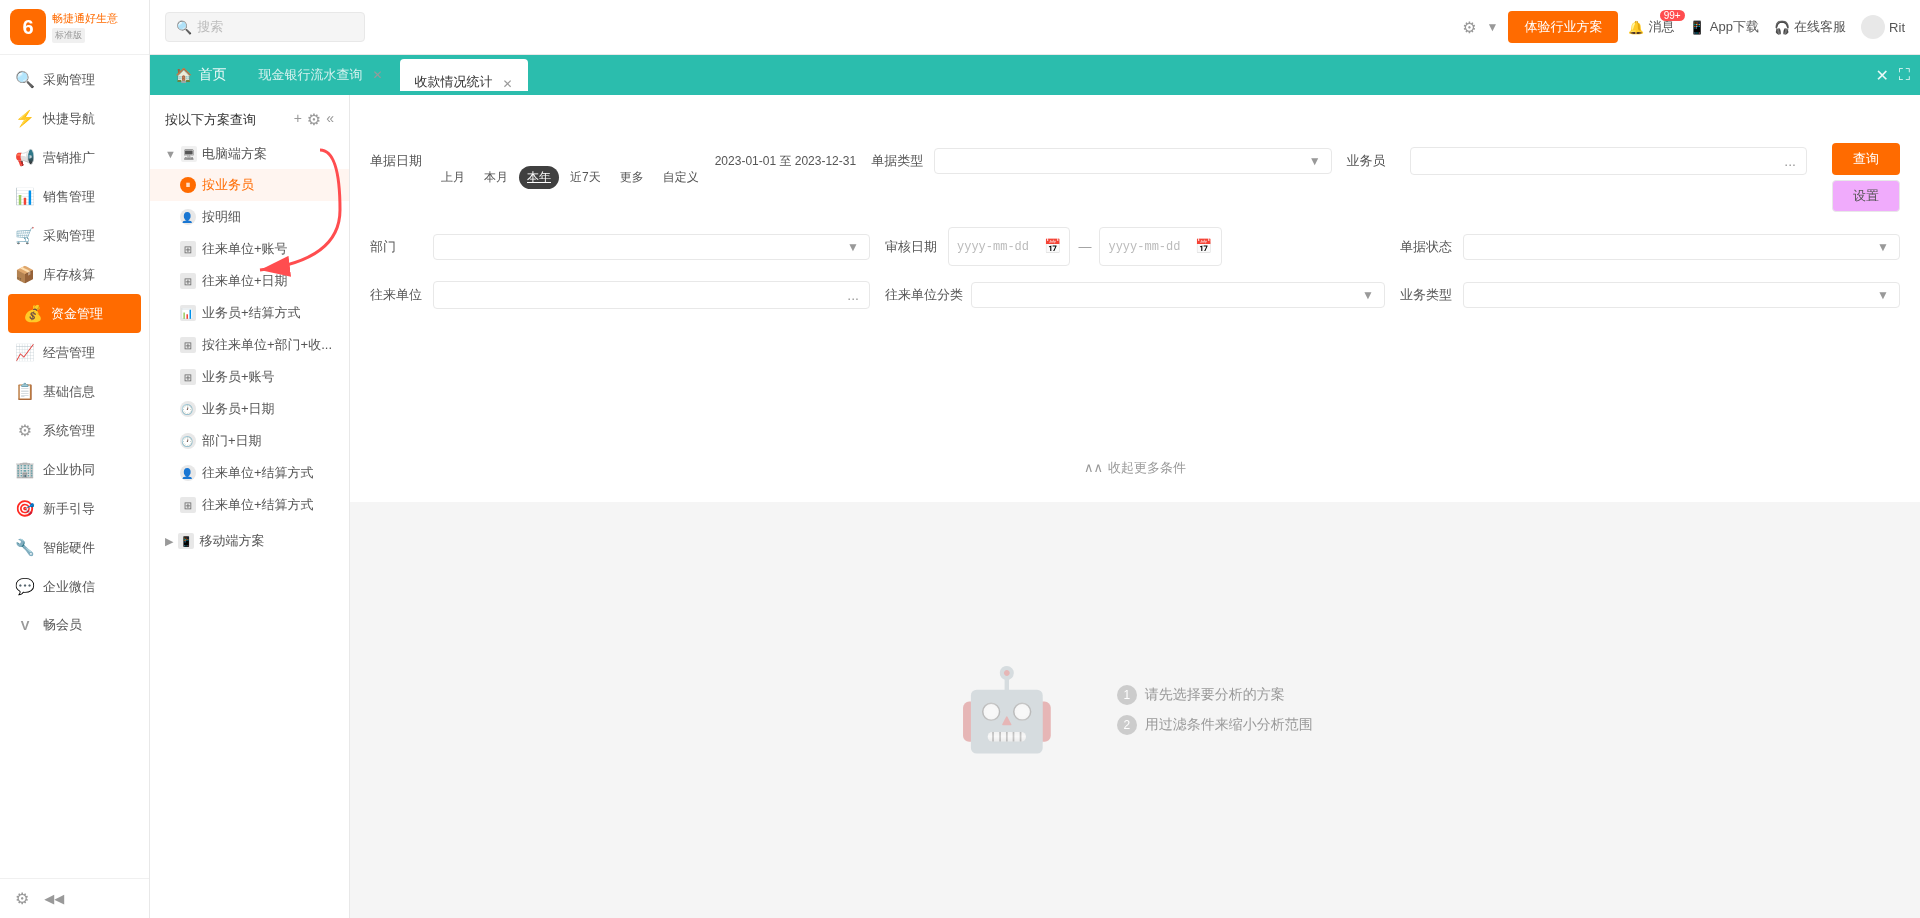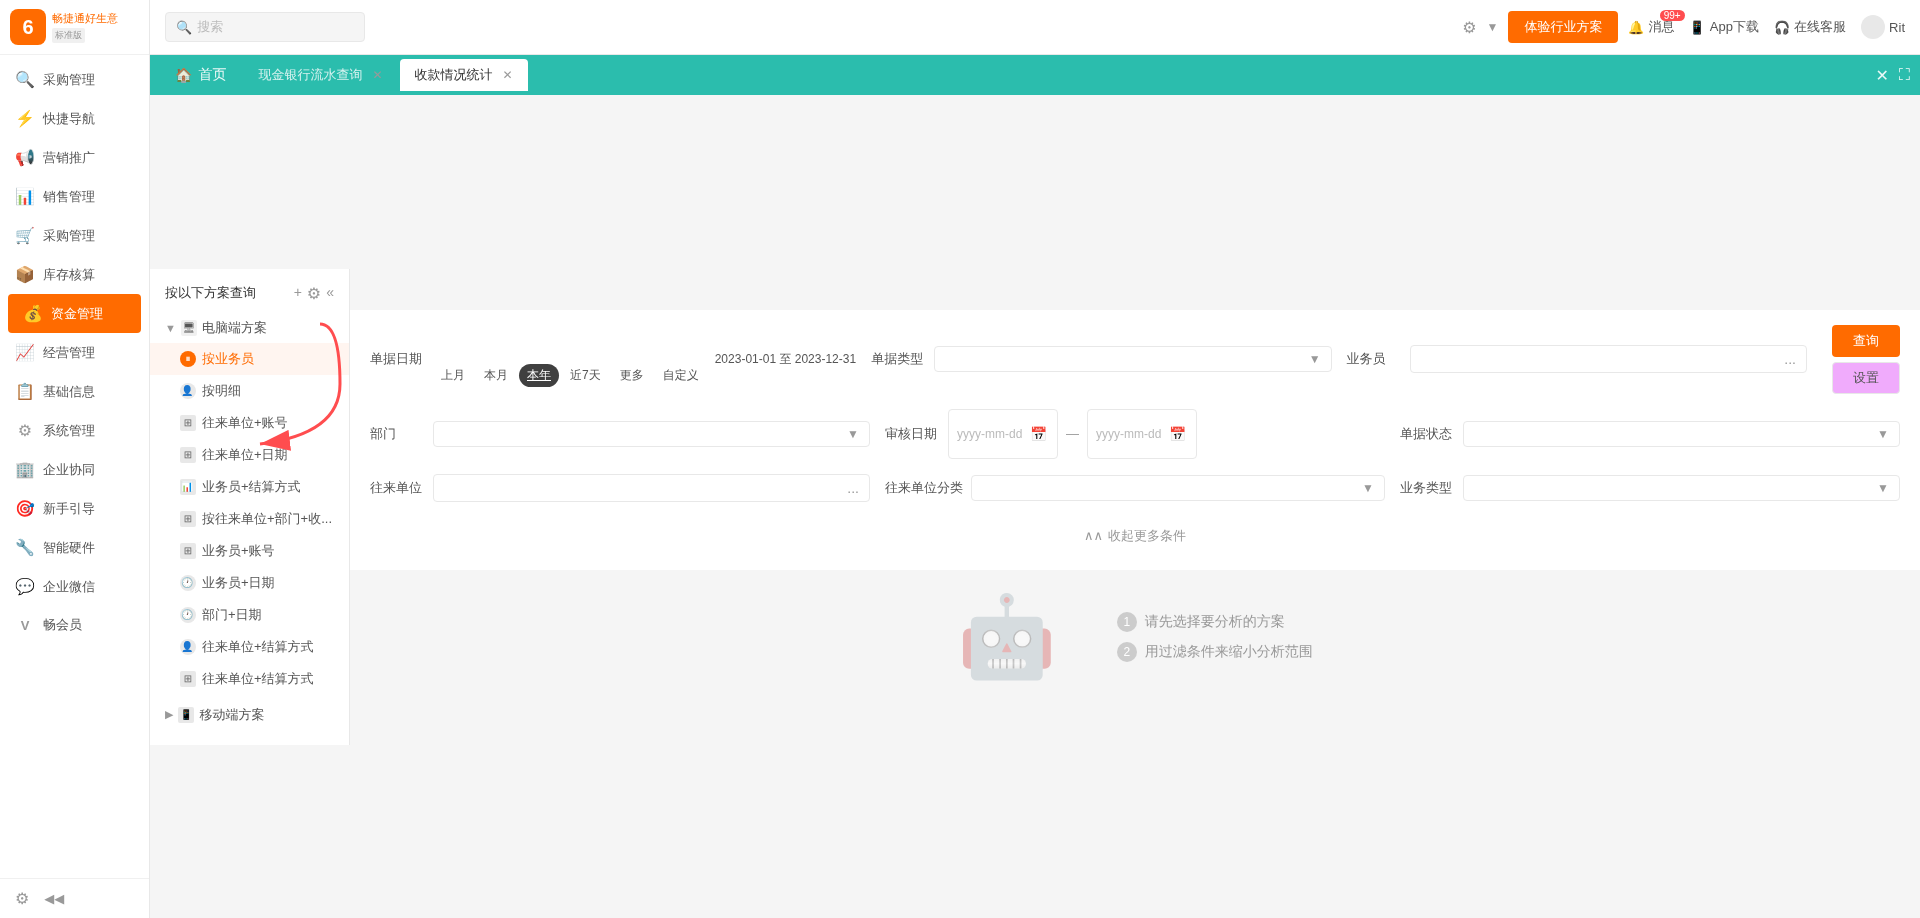--- a/index.html
+++ b/index.html
@@ -36,38 +36,38 @@
     .header-solution-btn { background: #ff6b00; color: #fff; border: none; border-radius: 4px; padding: 7px 16px; font-size: 13px; cursor: pointer; white-space: nowrap; }
     .header-actions { display: flex; align-items: center; gap: 15px; margin-left: auto; }
     .action-item { display: flex; align-items: center; gap: 4px; color: #555; font-size: 13px; cursor: pointer; position: relative; }
     .badge { background: #ff4d4f; color: #fff; font-size: 10px; padding: 0 4px; border-radius: 8px; min-width: 18px; text-align: center; position: absolute; top: -8px; right: -10px; }
     .settings-icon { font-size: 16px; color: #999; cursor: pointer; }
     .dropdown-arrow { font-size: 12px; color: #999; }
 
     
     .tab-bar { height: 40px; background: #2bbdad; display: flex; align-items: center; padding: 0 10px; gap: 2px; position: relative; }
     .tab-item { display: flex; align-items: center; padding: 0 15px; height: 32px; border-radius: 4px 4px 0 0; font-size: 13px; cursor: pointer; gap: 6px; color: rgba(255,255,255,0.8); }
-    .tab-item.active { background: #fff; color: #333; border-radius: 4px 4px 0 0; }
+    .tab-item.active { background: #fff; color: #333; border-radius: 4px 4px 0 0; align-items: flex-end; }
     .tab-home { color: rgba(255,255,255,0.9); font-size: 14px; }
     .tab-close { font-size: 12px; color: #999; margin-left: 4px; }
     .tab-bar-right { margin-left: auto; display: flex; align-items: center; gap: 10px; }
     .tab-bar-btn { color: rgba(255,255,255,0.9); font-size: 16px; cursor: pointer; }
 
     
     .page-content { flex: 1; overflow: hidden; display: flex; flex-direction: column; background: #f5f5f5; }
 
     
     .page-header { background: #fff; padding: 12px 20px; display: flex; align-items: center; border-bottom: 1px solid #e8e8e8; }
     .page-title { font-size: 16px; font-weight: bold; color: #333; }
     .page-header-actions { margin-left: auto; display: flex; gap: 10px; }
     .export-btn { color: #ff6b00; font-size: 13px; cursor: pointer; display: flex; align-items: center; gap: 4px; }
     .refresh-btn { color: #ff6b00; font-size: 13px; cursor: pointer; display: flex; align-items: center; gap: 4px; }
 
     
-    .content-area { display: flex; flex: 1; overflow: hidden; align-items: center; }
+    .content-area { display: flex; flex: 1; overflow: hidden; }
 
     
     .scheme-panel { width: 200px; background: #fff; border-right: 1px solid #e8e8e8; padding: 10px 0; overflow-y: auto; flex-shrink: 0; position: relative; }
     .scheme-panel-header { display: flex; align-items: center; padding: 5px 15px 10px; font-size: 13px; color: #333; font-weight: 500; gap: 5px; }
     .scheme-panel-actions { display: flex; gap: 5px; margin-left: auto; }
     .panel-action-btn { color: #999; font-size: 14px; cursor: pointer; }
 
     .scheme-group { margin-bottom: 5px; }
     .scheme-group-title { display: flex; align-items: center; padding: 6px 15px; font-size: 13px; color: #555; cursor: pointer; }
     .scheme-group-arrow { margin-right: 5px; color: #999; font-size: 11px; }
@@ -88,25 +88,25 @@
     .filter-item { display: flex; align-items: center; gap: 8px; flex: 1; }
     .filter-label { color: #555; font-size: 13px; white-space: nowrap; min-width: 55px; }
     .date-tabs { display: flex; gap: 3px; }
     .date-tab { padding: 3px 8px; font-size: 12px; border-radius: 3px; cursor: pointer; color: #555; margin-top: 32px; }
     .date-tab.active { background: #404040; color: #fff; border-radius: 12px; text-decoration: underline; }
     .date-range { font-size: 12px; color: #555; }
     .filter-select { flex: 1; border: 1px solid #e8e8e8; border-radius: 4px; padding: 5px 10px; font-size: 13px; color: #555; display: flex; align-items: center; justify-content: space-between; cursor: pointer; min-width: 150px; }
     .select-placeholder { color: #bbb; }
     .select-arrow { color: #999; font-size: 12px; }
     .filter-dash { color: #999; }
-    .date-input { border: 1px solid #e8e8e8; border-radius: 4px; padding: 16px 8px; font-size: 12px; color: #bbb; display: flex; align-items: center; gap: 8px; min-width: 110px; }
+    .date-input { border: 1px solid #e8e8e8; border-radius: 4px; padding: 10px 8px; font-size: 12px; color: #bbb; display: flex; align-items: center; gap: 15px; min-width: 110px; font-family: Liberation Mono, monospace; }
     .calendar-icon { color: #bbb; font-size: 14px; }
     .more-dots { color: #999; cursor: pointer; font-size: 14px; margin-left: 5px; }
 
-    .filter-actions { display: flex; flex-direction: column; gap: 5px; flex-shrink: 0; margin-left: 10px; }
+    .filter-actions { display: flex; flex-direction: column; gap: 5px; flex-shrink: 0; margin-left: 10px; margin-top: 33px; }
     .query-btn { background: #ff6b00; color: #fff; border: none; border-radius: 4px; padding: 7px 20px; font-size: 13px; cursor: pointer; }
     .set-btn { background: #f0abfc; color: #555; border: 1px solid #e8e8e8; border-radius: 4px; padding: 6px 20px; font-size: 13px; cursor: pointer; }
 
     
     .collapse-area { text-align: center; padding: 10px; margin-top: auto; }
     .collapse-btn { color: #999; font-size: 13px; cursor: pointer; display: inline-flex; align-items: center; gap: 5px; }
 
     
     .data-area { flex: 1; background: #f5f5f5; display: flex; flex-direction: column; align-items: center; justify-content: center; padding: 20px; }
     .empty-hint { display: flex; flex-direction: column; align-items: flex-start; gap: 10px; }

